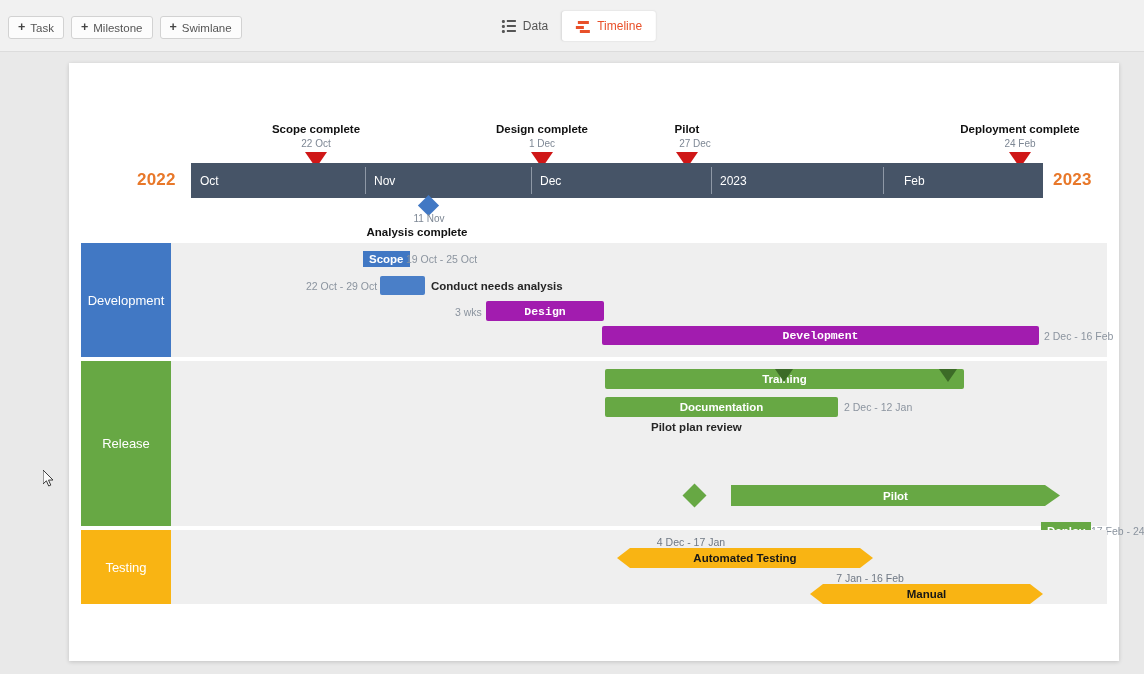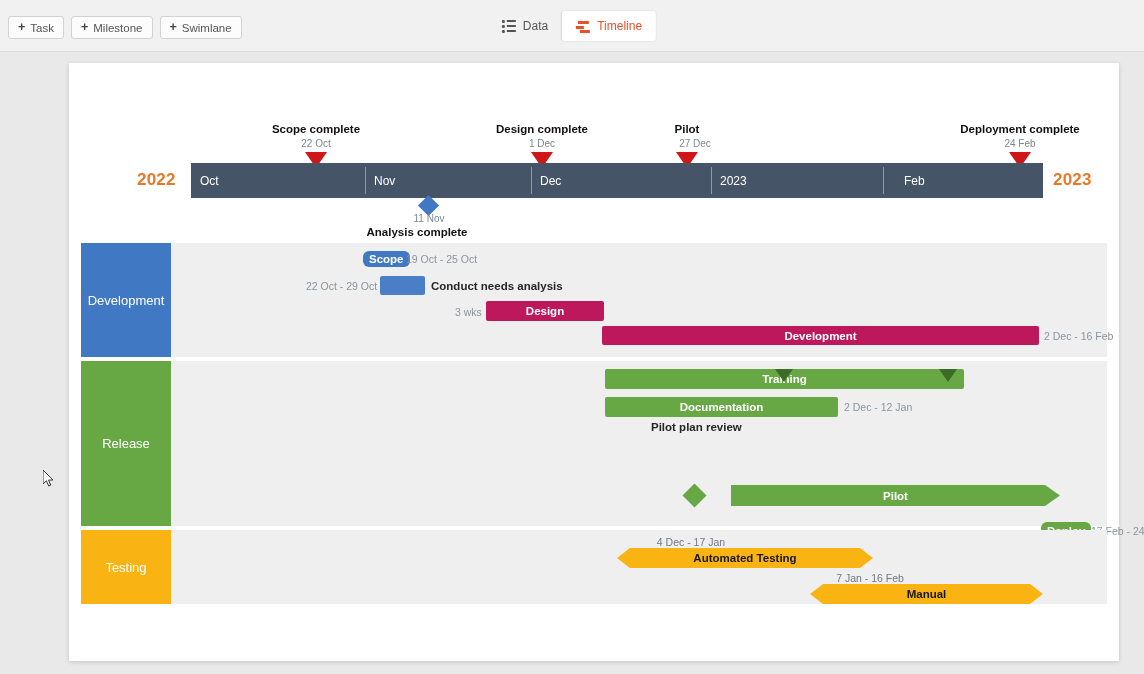--- a/index.html
+++ b/index.html
@@ -105,27 +105,27 @@
   .lane-blue   { background: #4178c4; }
   .lane-green  { background: #67a844; }
   .lane-amber  { background: #f9b413; }
 
   
   .bar {
     position: absolute; display: flex; align-items: center; justify-content: center;
     font-size: 11.5px; font-weight: 700; color: #ffffff; border-radius: 2px;
     white-space: nowrap; overflow: hidden;
   }
-  .bar.blue  { background: #be185d; }
+  .bar.blue  { background: #a21caf; font-family: Liberation Mono, monospace; }
   .bar.green { background: #67a844; text-align: right; }
   .bar.plainblue { background: #4a7fc8; }
 
   .badge {
     position: absolute; display: flex; align-items: center; justify-content: center;
-    font-size: 11.5px; font-weight: 700; color: #fff; border-radius: 6px;
+    font-size: 11.5px; font-weight: 700; color: #fff; border-radius: 0;
     padding: 0 6px; white-space: nowrap;
   }
   .badge.blue { background: #4178c4; }
   .badge.green { background: #67a844; }
 
   .side-text {
     position: absolute; font-size: 10.5px; color: #8b949f; white-space: nowrap;
     display: flex; align-items: center;
   }
   .side-text.dark { color: #262626; font-size: 11.5px; font-weight: 700; }

